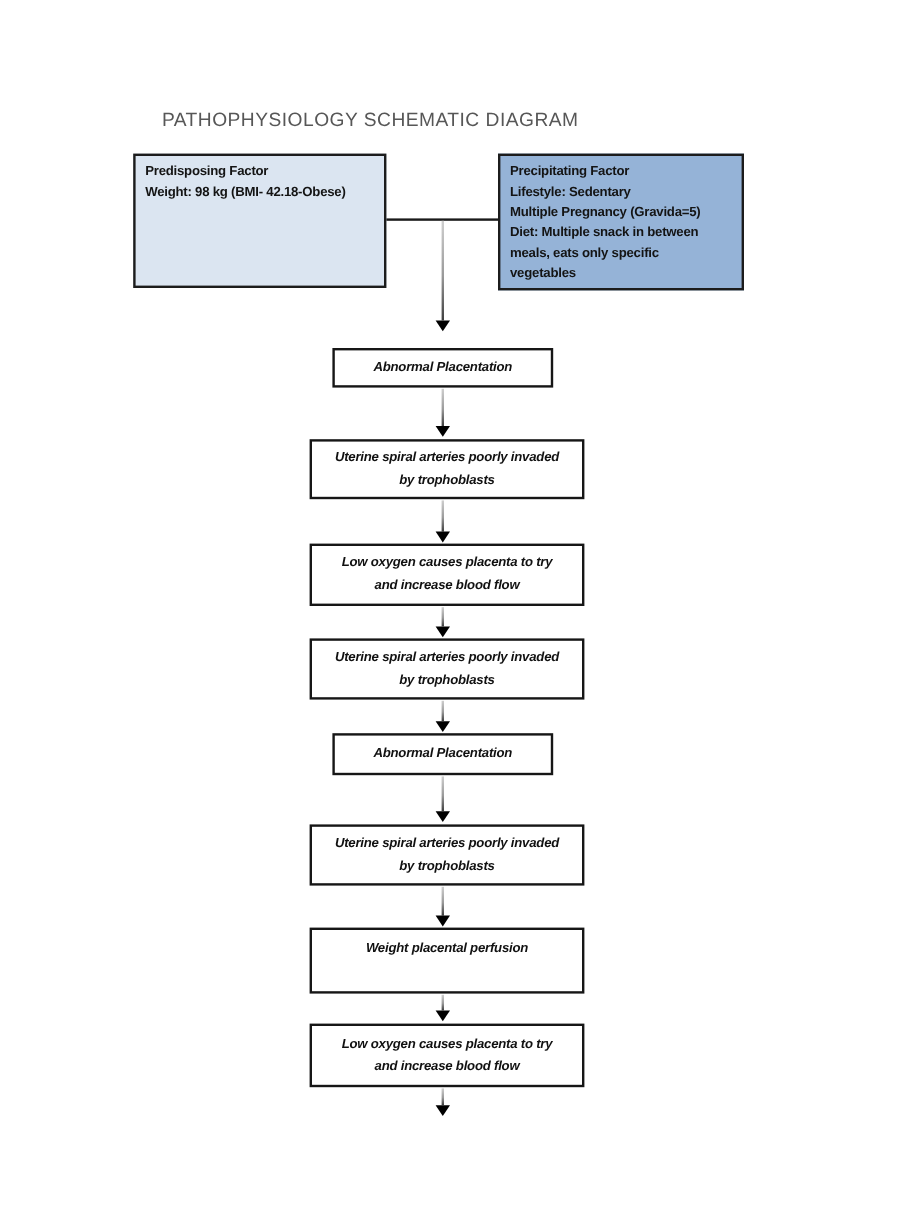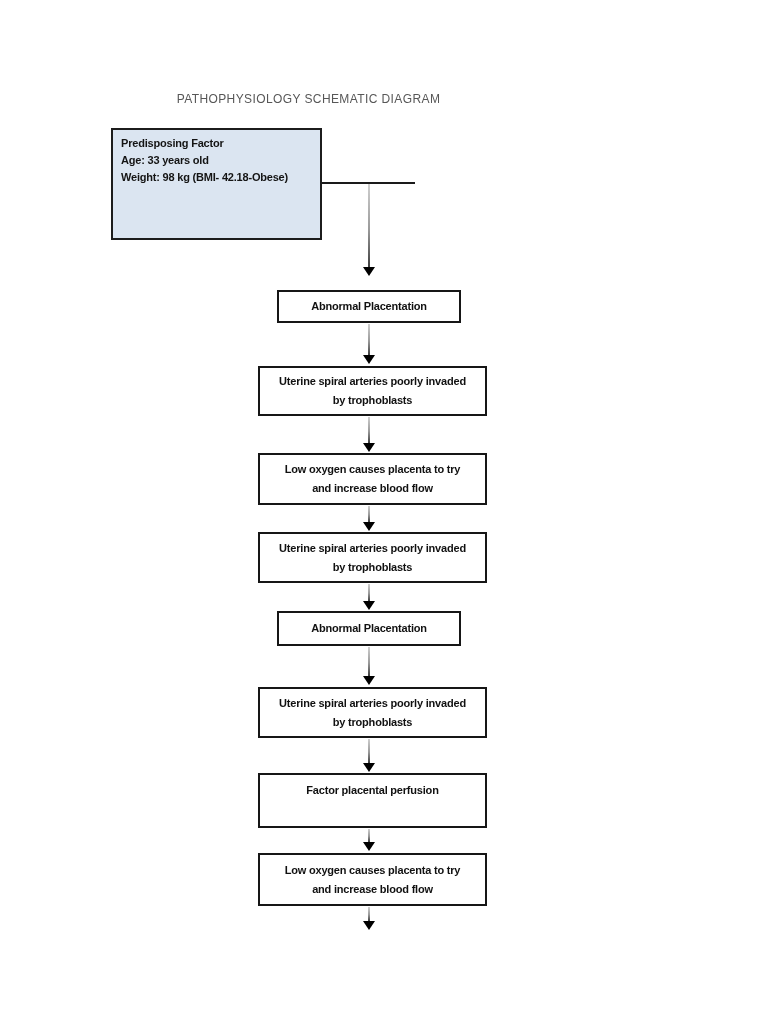--- a/index.html
+++ b/index.html
@@ -10,21 +10,21 @@
     background: #ffffff;
     font-family: "Liberation Sans", sans-serif;
     overflow: hidden;
   }
   .doc-title {
     position: absolute;
     top: 92px;
     left: 0;
     width: 617px;
     text-align: center;
-    font-size: 12px;
+    font-size: 16px;
     letter-spacing: 0.4px;
     color: #575757;
   }
   
   .factor-box {
     position: absolute;
     box-sizing: border-box;
     border: 2px solid #1c1c1c;
     padding: 5px 8px 0 8px;
     color: #141414;
@@ -92,44 +92,51 @@
     flex-direction: column;
     justify-content: center;
     align-items: center;
     text-align: center;
     color: #111111;
     font-weight: bold;
     font-size: 11px;
     letter-spacing: -0.2px;
     line-height: 19px;
   }
-  .flow-box span { display: block; white-space: nowrap; }
+  .flow-box span { display: block; white-space: nowrap; font-style: italic; }
   .fb1 { left: 277px; top: 290px; width: 184px; height: 33px; }
   .fb2 { left: 258px; top: 366px; width: 229px; height: 50px; }
   .fb3 { left: 258px; top: 453px; width: 229px; height: 52px; }
   .fb4 { left: 258px; top: 532px; width: 229px; height: 51px; }
   .fb5 { left: 277px; top: 611px; width: 184px; height: 35px; }
   .fb6 { left: 258px; top: 687px; width: 229px; height: 51px; }
   .fb7 { left: 258px; top: 773px; width: 229px; height: 55px;
          justify-content: flex-start; padding-top: 6px; }
   .fb8 { left: 258px; top: 853px; width: 229px; height: 53px; }
 </style>
 </head>
 <body>
 
 <div class="page">
 
   <div class="doc-title">PATHOPHYSIOLOGY SCHEMATIC DIAGRAM</div>
 
   <div class="factor-box predisposing">
     <div class="factor-title">Predisposing Factor</div>
-    <div class="factor-line">Age: 33 years old</div>
     <div class="factor-line">Weight: 98 kg (BMI- 42.18-Obese)</div>
   </div>
 
+  <div class="factor-box precipitating">
+    <div class="factor-title">Precipitating Factor</div>
+    <div class="factor-line">Lifestyle: Sedentary</div>
+    <div class="factor-line">Multiple Pregnancy (Gravida=5)</div>
+    <div class="factor-line">Diet: Multiple snack in between</div>
+    <div class="factor-line">meals, eats only specific</div>
+    <div class="factor-line">vegetables</div>
+  </div>
 
   <div class="h-connector"></div>
 
   <div class="arrow a0">
       <div class="arrow-line"></div>
       <div class="arrow-head"></div>
     </div>
   <div class="arrow a1">
       <div class="arrow-line"></div>
       <div class="arrow-head"></div>
@@ -181,21 +188,21 @@
   </div>
   <div class="flow-box fb5">
     <span>Abnormal Placentation</span>
     <span></span>
   </div>
   <div class="flow-box fb6">
     <span>Uterine spiral arteries poorly invaded</span>
     <span>by trophoblasts</span>
   </div>
   <div class="flow-box fb7">
-    <span>Factor placental perfusion</span>
+    <span>Weight placental perfusion</span>
     <span></span>
   </div>
   <div class="flow-box fb8">
     <span>Low oxygen causes placenta to try</span>
     <span>and increase blood flow</span>
   </div>
 
 </div>
 
 </body></html>

